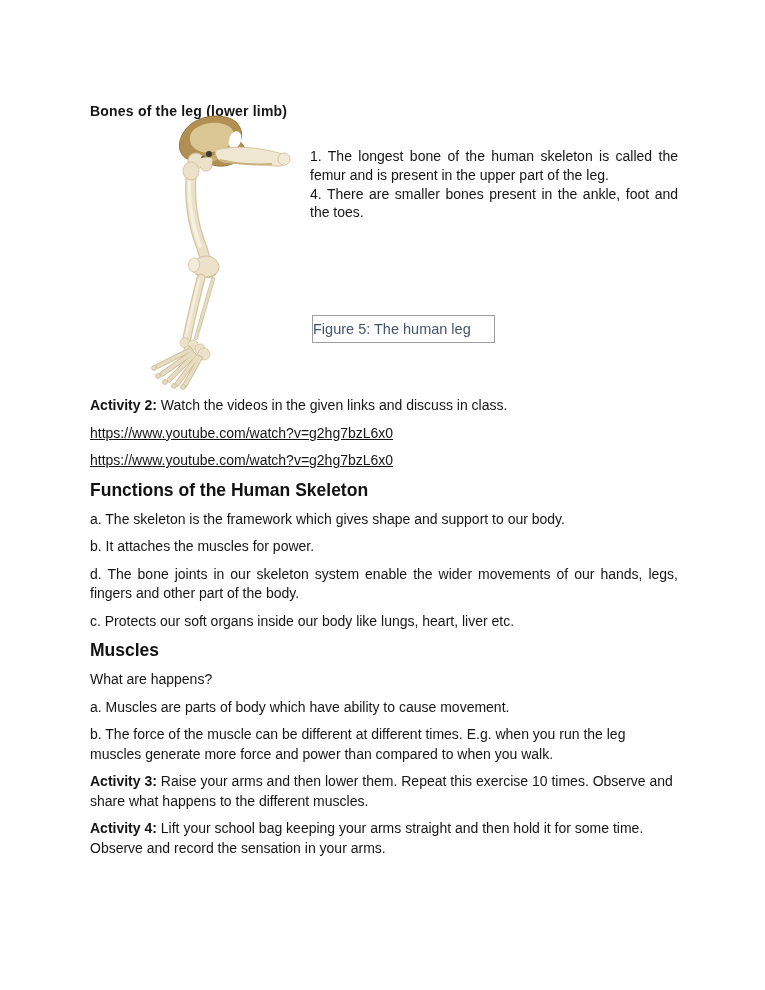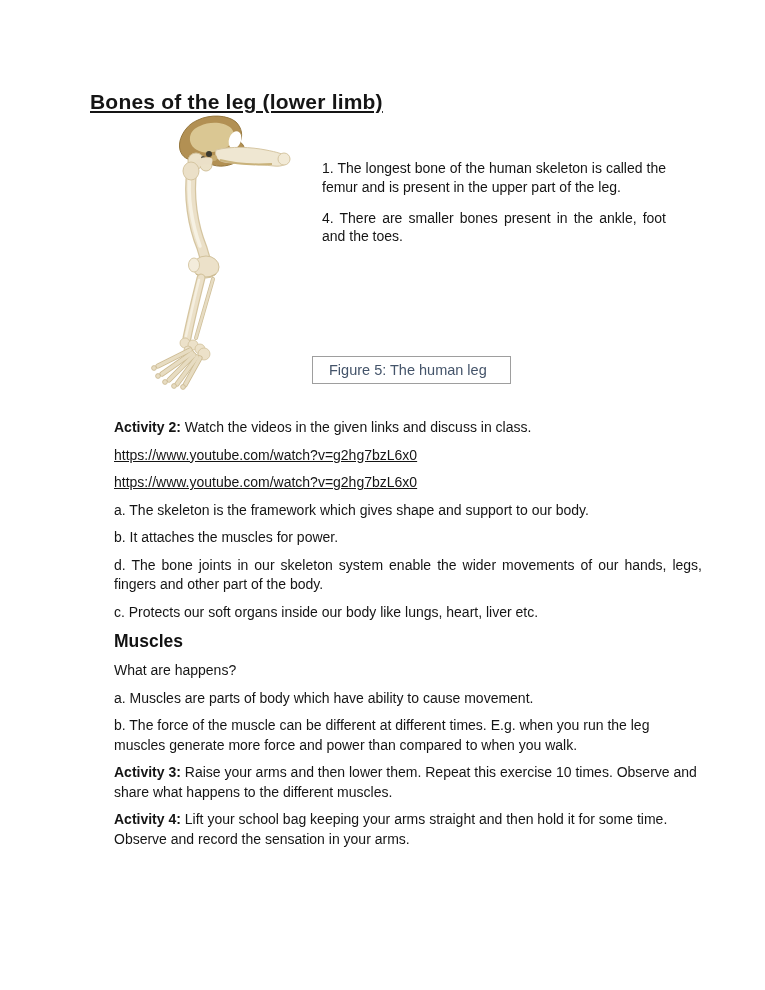--- a/index.html
+++ b/index.html
@@ -5,41 +5,40 @@
   html,body{margin:0;padding:0;background:#ffffff;}
   .page{
     position:relative;
     width:765px;height:990px;
     background:#ffffff;
     font-family:"Liberation Sans", sans-serif;
     color:#151515;
     overflow:hidden;
   }
   .main-heading{
-    position:absolute;left:90px;top:90px;
-    font-size:21px;font-weight:bold;
-    text-decoration:underline;
+    position:absolute;left:90px;top:103px;
+    font-size:14px;font-weight:bold;
     letter-spacing:.2px;
   }
   .leg-image{position:absolute;left:136px;top:114px;width:168px;height:276px;}
   .points-block{
     position:absolute;left:310px;top:147px;width:368px;
     font-size:14px;line-height:18.8px;text-align:justify;
   }
-  .points-block p{margin:12px;}
+  .points-block p{margin:0;}
   .caption-box{
     position:absolute;left:312px;top:315px;width:181px;height:26px;
     border:1px solid #9e9e9e;
     display:flex;align-items:center;
-    padding-left:16px;box-sizing:content-box;margin-top:41px;
+    padding-left:0;box-sizing:content-box;
   }
   .caption-text{font-size:14.5px;color:#44546a;}
   .flow{
-    position:absolute;left:90px;top:418px;width:588px;
-    font-size:14px;line-height:19.5px;margin-left:24px;
+    position:absolute;left:90px;top:396px;width:588px;
+    font-size:14px;line-height:19.5px;
   }
   .flow p{margin:0 0 8px 0;}
   .flow h2{
     font-size:17.5px;line-height:23px;margin:4px 0 8px 0;
     font-weight:bold;color:#111;
   }
   .indent{margin-left:46px;}
   .justify{text-align:justify;}
   .bold{font-weight:bold;}
   .doc-link{color:#151515;text-decoration:underline;cursor:pointer;}
@@ -132,20 +131,21 @@
   </div>
 
   <div class="flow">
 
     <p><span class="bold">Activity 2:</span><span> Watch the videos in the given links and discuss in class.</span></p>
 
     <p><span class="doc-link">https://www.youtube.com/watch?v=g2hg7bzL6x0</span></p>
 
     <p><span class="doc-link">https://www.youtube.com/watch?v=g2hg7bzL6x0</span></p>
 
+    <h2>Functions of the Human Skeleton</h2>
 
     <p class="indent">a. The skeleton is the framework which gives shape and support to our body.</p>
     <p class="indent">b. It attaches the muscles for power.</p>
     <p class="indent justify">d. The bone joints in our skeleton system enable the wider movements of our hands, legs, fingers and other part of the body.</p>
     <p class="indent">c. Protects our soft organs inside our body like lungs, heart, liver etc.</p>
 
     <h2>Muscles</h2>
 
     <p>What are happens?</p>
 

